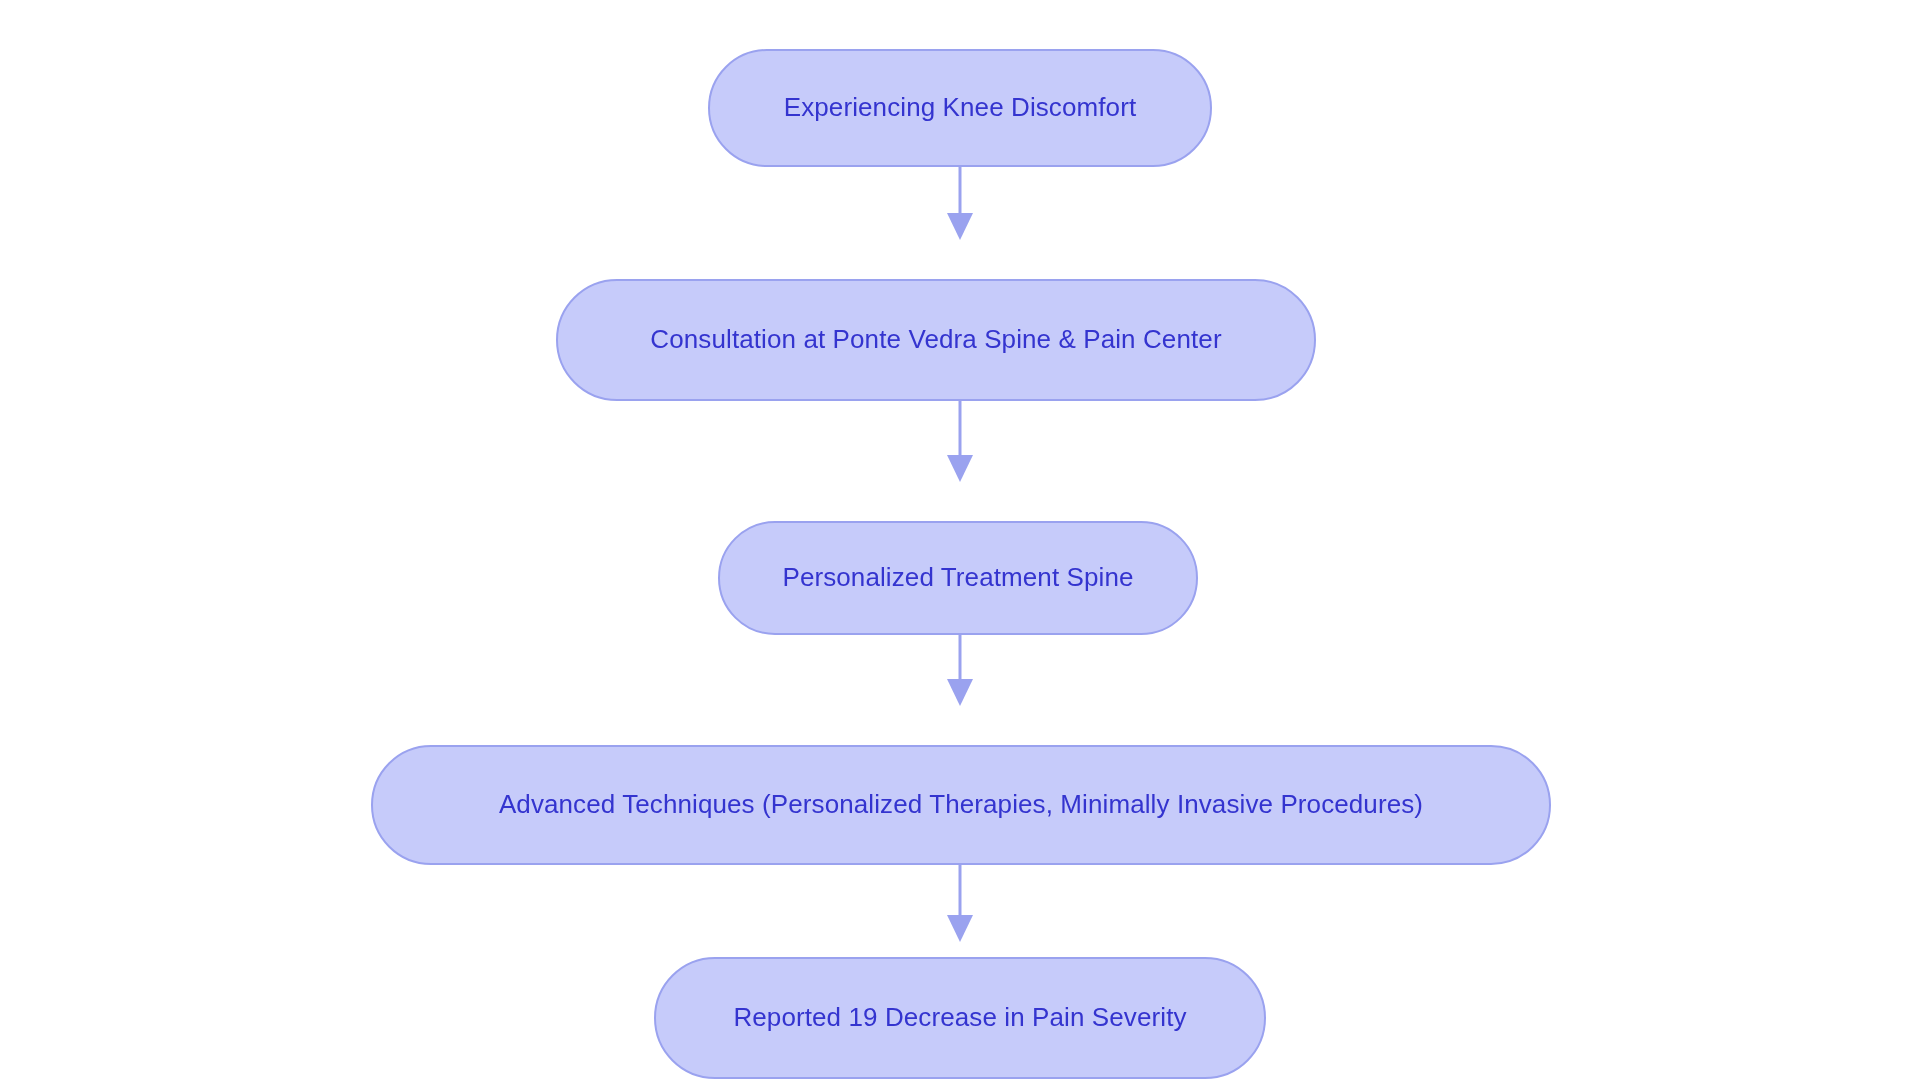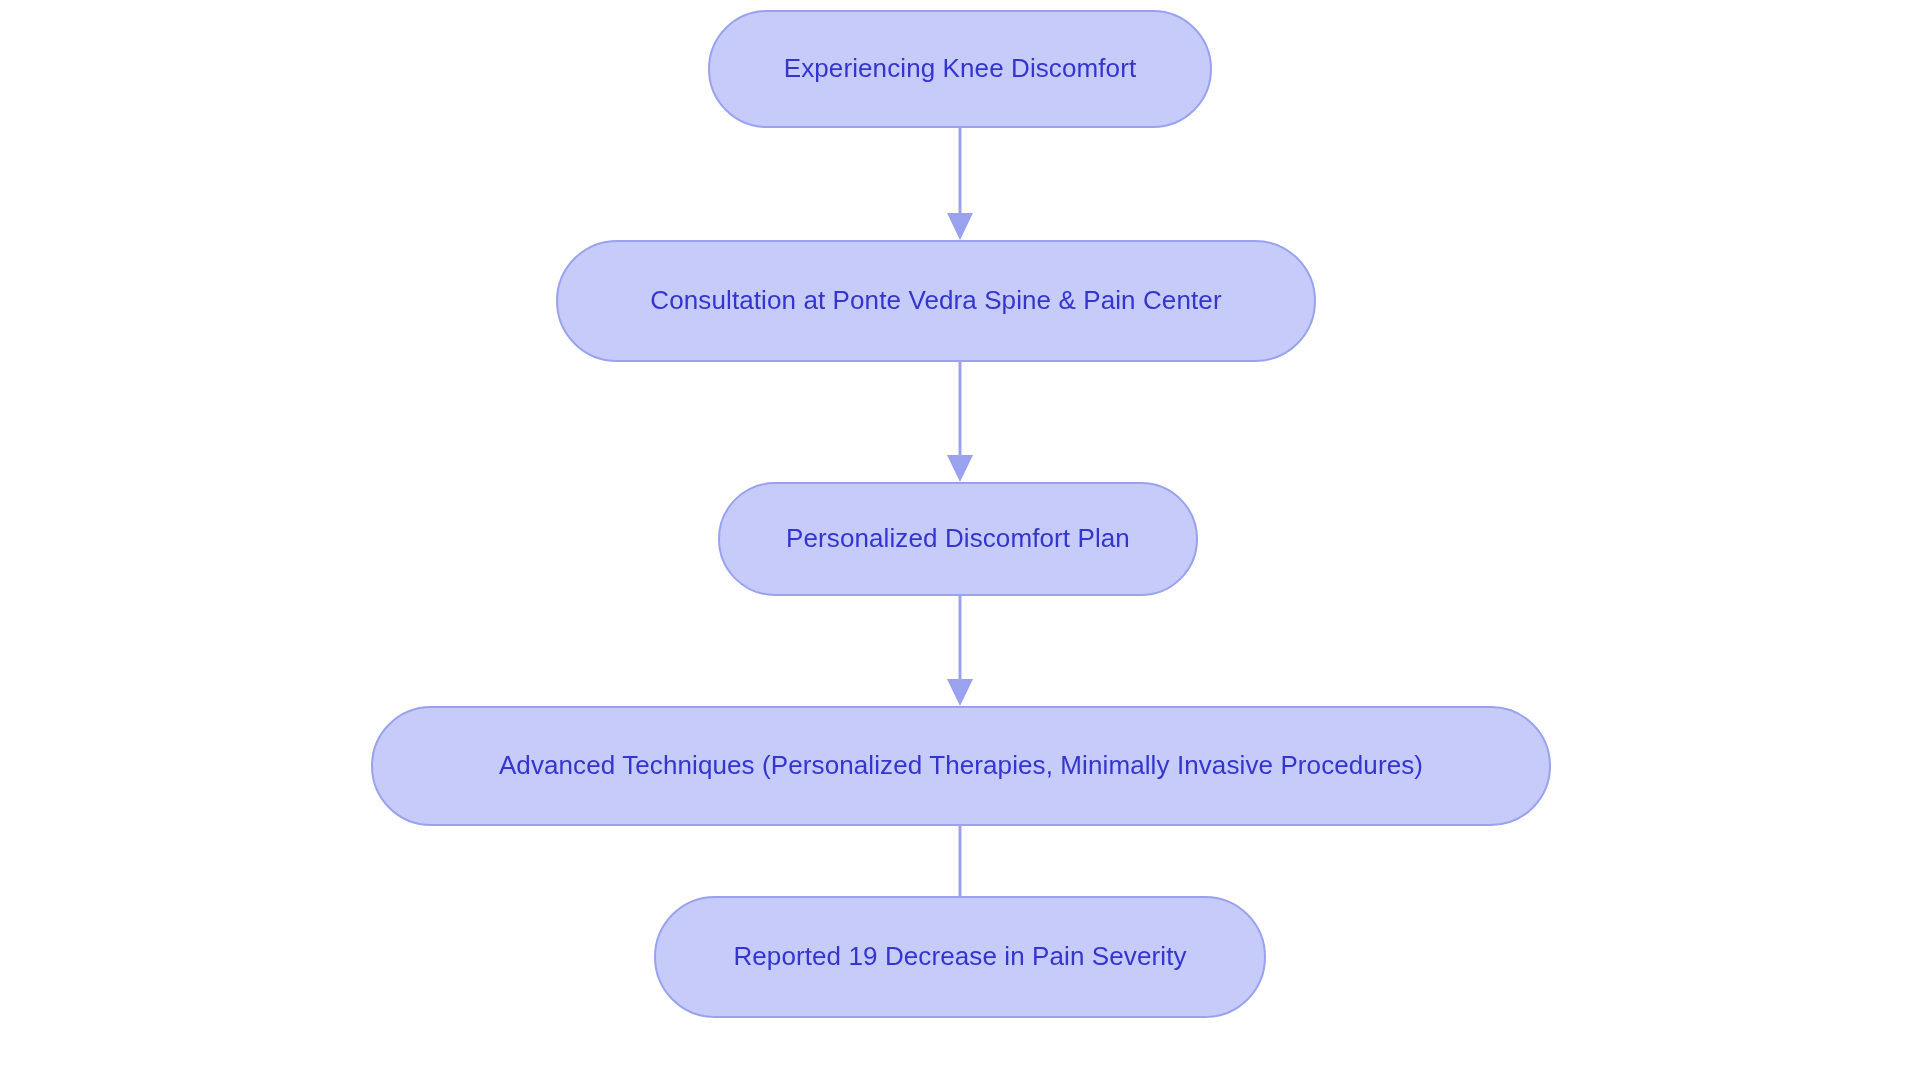--- a/index.html
+++ b/index.html
@@ -34,28 +34,29 @@
     align-items: center;
     justify-content: center;
     text-align: center;
     color: #3434cf;
     font-size: 26px;
     font-weight: 400;
     letter-spacing: 0.1px;
     line-height: 1.2;
     white-space: nowrap;
     padding: 0 28px;
+    margin-top: 39px;
   }
 
   
   .node-1 { left: 708px;  top: 10px;   width: 504px;  height: 118px; }
   .node-2 { left: 556px;  top: 240px;  width: 760px;  height: 122px; }
   .node-3 { left: 718px;  top: 482px;  width: 480px;  height: 114px; }
   .node-4 { left: 371px;  top: 706px;  width: 1180px; height: 120px; }
-  .node-5 { left: 654px;  top: 896px;  width: 612px;  height: 122px; }
+  .node-5 { left: 654px;  top: 918px;  width: 612px;  height: 122px; }
 
   
   .connector {
     position: absolute;
     left: 0;
     top: 0;
     width: 1920px;
     height: 1083px;
     pointer-events: none;
     overflow: visible;
@@ -99,21 +100,21 @@
 
   <div class="node node-1">
     <span>Experiencing Knee Discomfort</span>
   </div>
 
   <div class="node node-2">
     <span>Consultation at Ponte Vedra Spine &amp; Pain Center</span>
   </div>
 
   <div class="node node-3">
-    <span>Personalized Discomfort Plan</span>
+    <span>Personalized Treatment Spine</span>
   </div>
 
   <div class="node node-4">
     <span>Advanced Techniques (Personalized Therapies, Minimally Invasive Procedures)</span>
   </div>
 
   <div class="node node-5">
     <span>Reported 19 Decrease in Pain Severity</span>
   </div>
 

